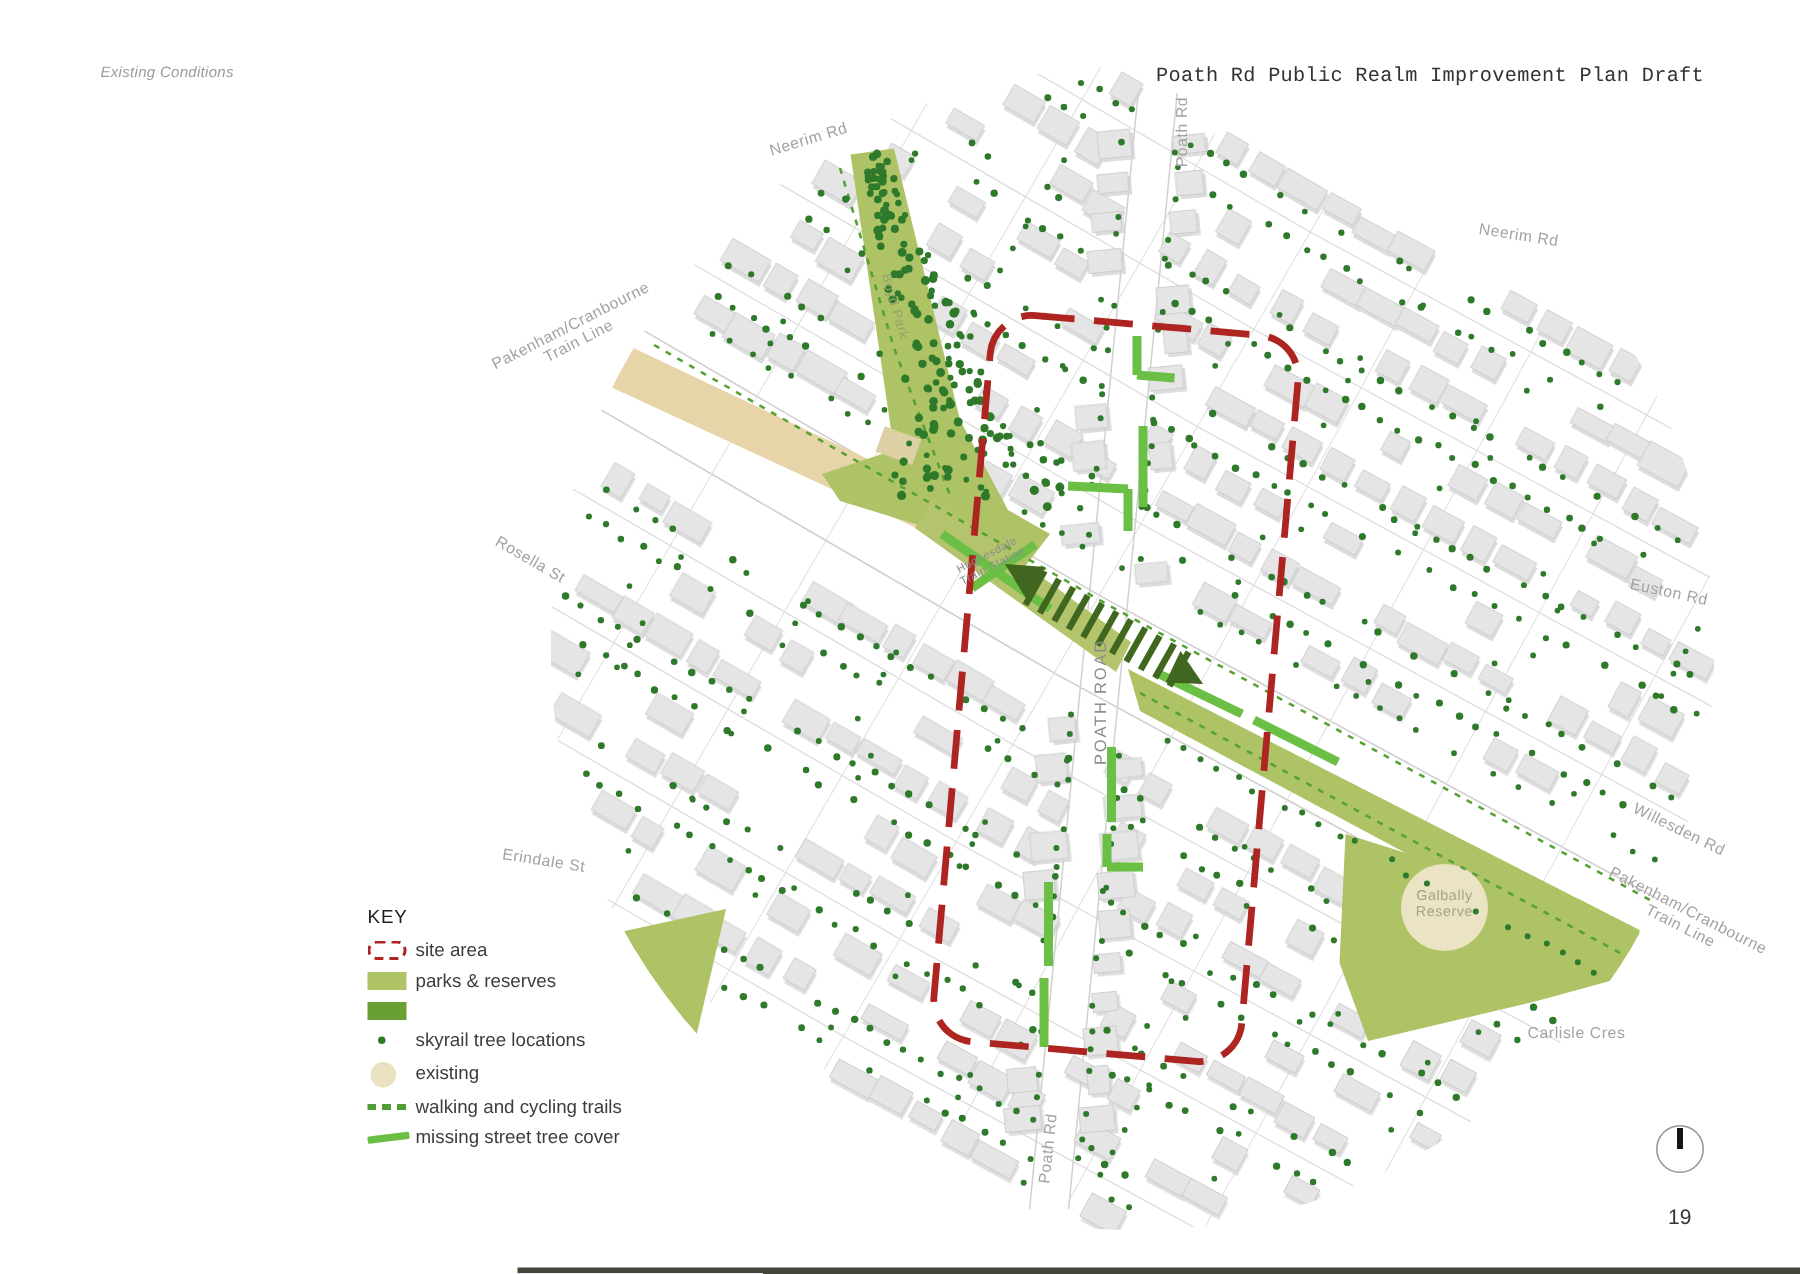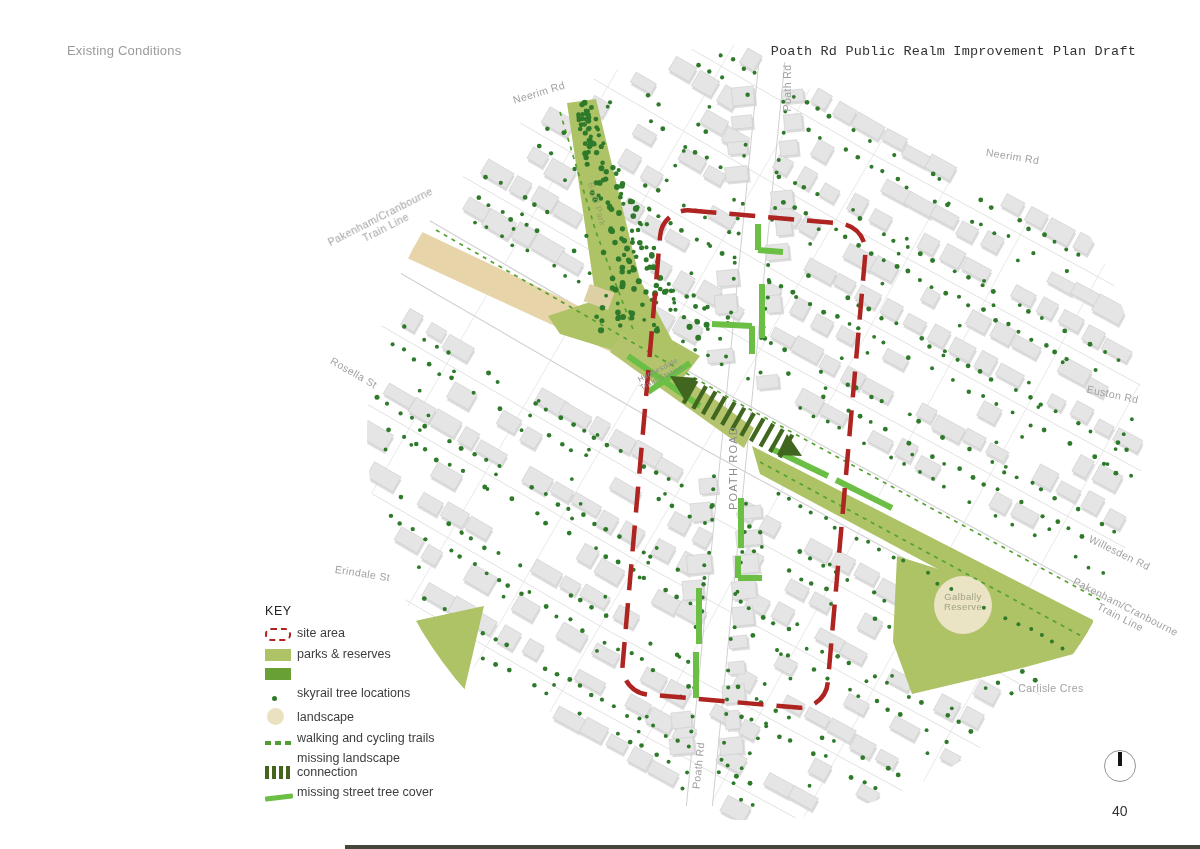--- a/index.html
+++ b/index.html
@@ -1,24 +1,24 @@
 <!DOCTYPE html>
 <html><head>
 <meta charset="utf-8">
 <style>
   html,body{margin:0;padding:0;background:#fff;}
   .page{position:relative;width:1200px;height:849px;background:#fff;overflow:hidden;
         font-family:"Liberation Sans","DejaVu Sans",sans-serif;}
-  .section-label{position:absolute;left:67px;top:43px;font-size:13px;color:#9b9b9b;letter-spacing:.2px;}
+  .section-label{position:absolute;left:67px;top:43px;font-size:10px;color:#9b9b9b;letter-spacing:.2px;font-style:italic;}
   .doc-title{position:absolute;right:64px;top:44px;font-size:13.5px;color:#333;letter-spacing:.2px;font-family:Liberation Mono, monospace;}
   .map-wrap{position:absolute;left:0;top:0;width:1200px;height:849px;}
   
-  .legend{position:absolute;left:245px;top:604px;width:205px;display:flex;flex-direction:column;gap:7px;margin-left:20px;}
+  .legend{position:absolute;left:245px;top:604px;width:205px;display:flex;flex-direction:column;gap:7px;}
   .legend .ktitle{font-size:12.5px;color:#222;letter-spacing:.6px;margin-bottom:2px;}
-  .lrow{display:flex;align-items:flex-end;gap:0;}
+  .lrow{display:flex;align-items:center;gap:0;}
   .swc{flex:0 0 32px;display:flex;align-items:center;}
   .llab{font-size:12.5px;color:#3d3d3d;line-height:1.08;}
   .sw-site{width:22px;height:9px;border:2.5px dashed #ad2420;border-radius:6px;}
   .sw-park{width:26px;height:12px;background:#aec266;}
   .sw-sky{width:26px;height:12px;background:#68a036;}
   .sw-dot{width:5px;height:5px;border-radius:50%;background:#2e7a2a;margin-left:7px;}
   .sw-play{width:17px;height:17px;border-radius:50%;background:#e9e1bf;margin-left:2px;}
   .sw-trail{width:26px;height:4px;background:repeating-linear-gradient(90deg,#4f9e31 0 6px,transparent 6px 10px);}
   .sw-miss{display:flex;gap:3px;}
   .sw-miss i{display:block;width:4px;height:13px;background:#46631d;}
@@ -1461,45 +1461,34 @@
     <div class="lrow">
       <div class="swc">
           <span class="sw-dot"></span>
         </div>
       <div class="llab">skyrail tree locations</div>
     </div>
     <div class="lrow">
       <div class="swc">
           <span class="sw-play"></span>
         </div>
-      <div class="llab">landscape</div>
+      <div class="llab">existing</div>
     </div>
     <div class="lrow">
       <div class="swc">
           <span class="sw-trail"></span>
         </div>
       <div class="llab">walking and cycling trails</div>
-    </div>
-    <div class="lrow">
-      <div class="swc">
-          <span class="sw-miss">
-            <i></i>
-            <i></i>
-            <i></i>
-            <i></i>
-          </span>
-        </div>
-      <div class="llab" style="max-width:150px">missing landscape connection</div>
     </div>
     <div class="lrow">
       <div class="swc">
           <span class="sw-tree"></span>
         </div>
       <div class="llab">missing street tree cover</div>
     </div>
   </div>
 
   <div class="compass">
       <span class="needle"></span>
     </div>
-  <div class="page-num">40</div>
+  <div class="page-num">19</div>
   <div class="bottom-strip"></div>
 </div>
 
 </body></html>

